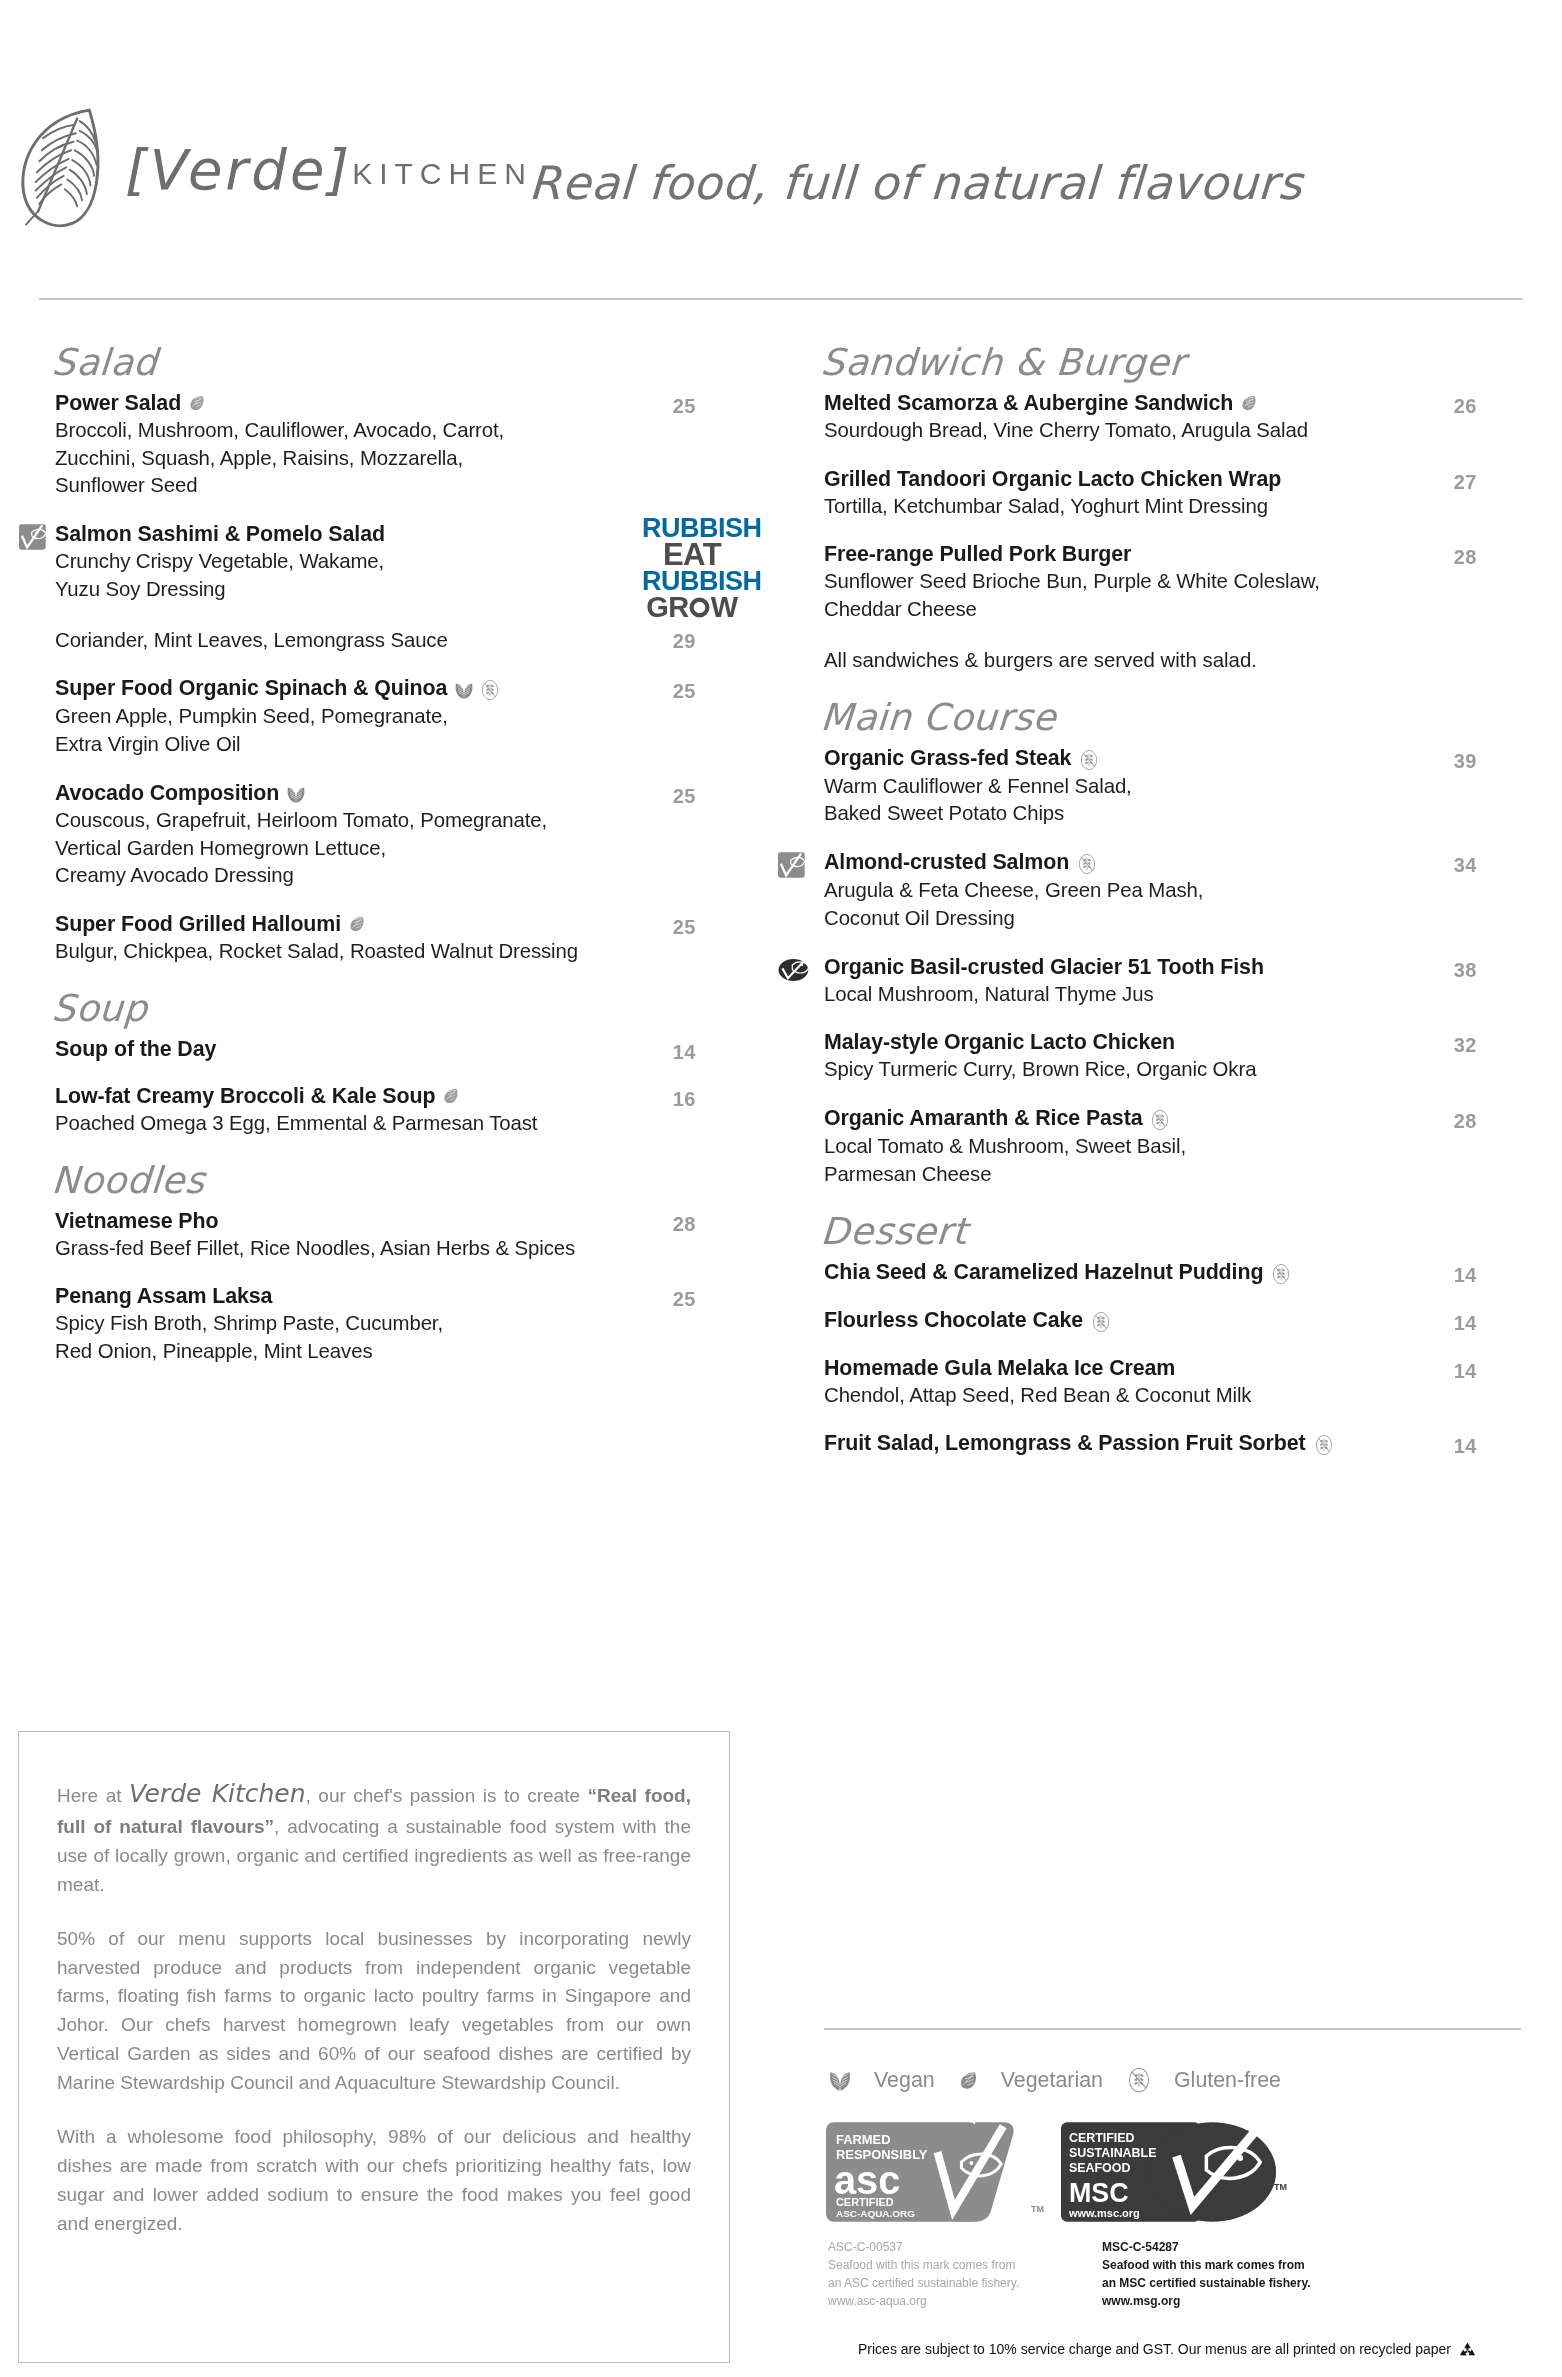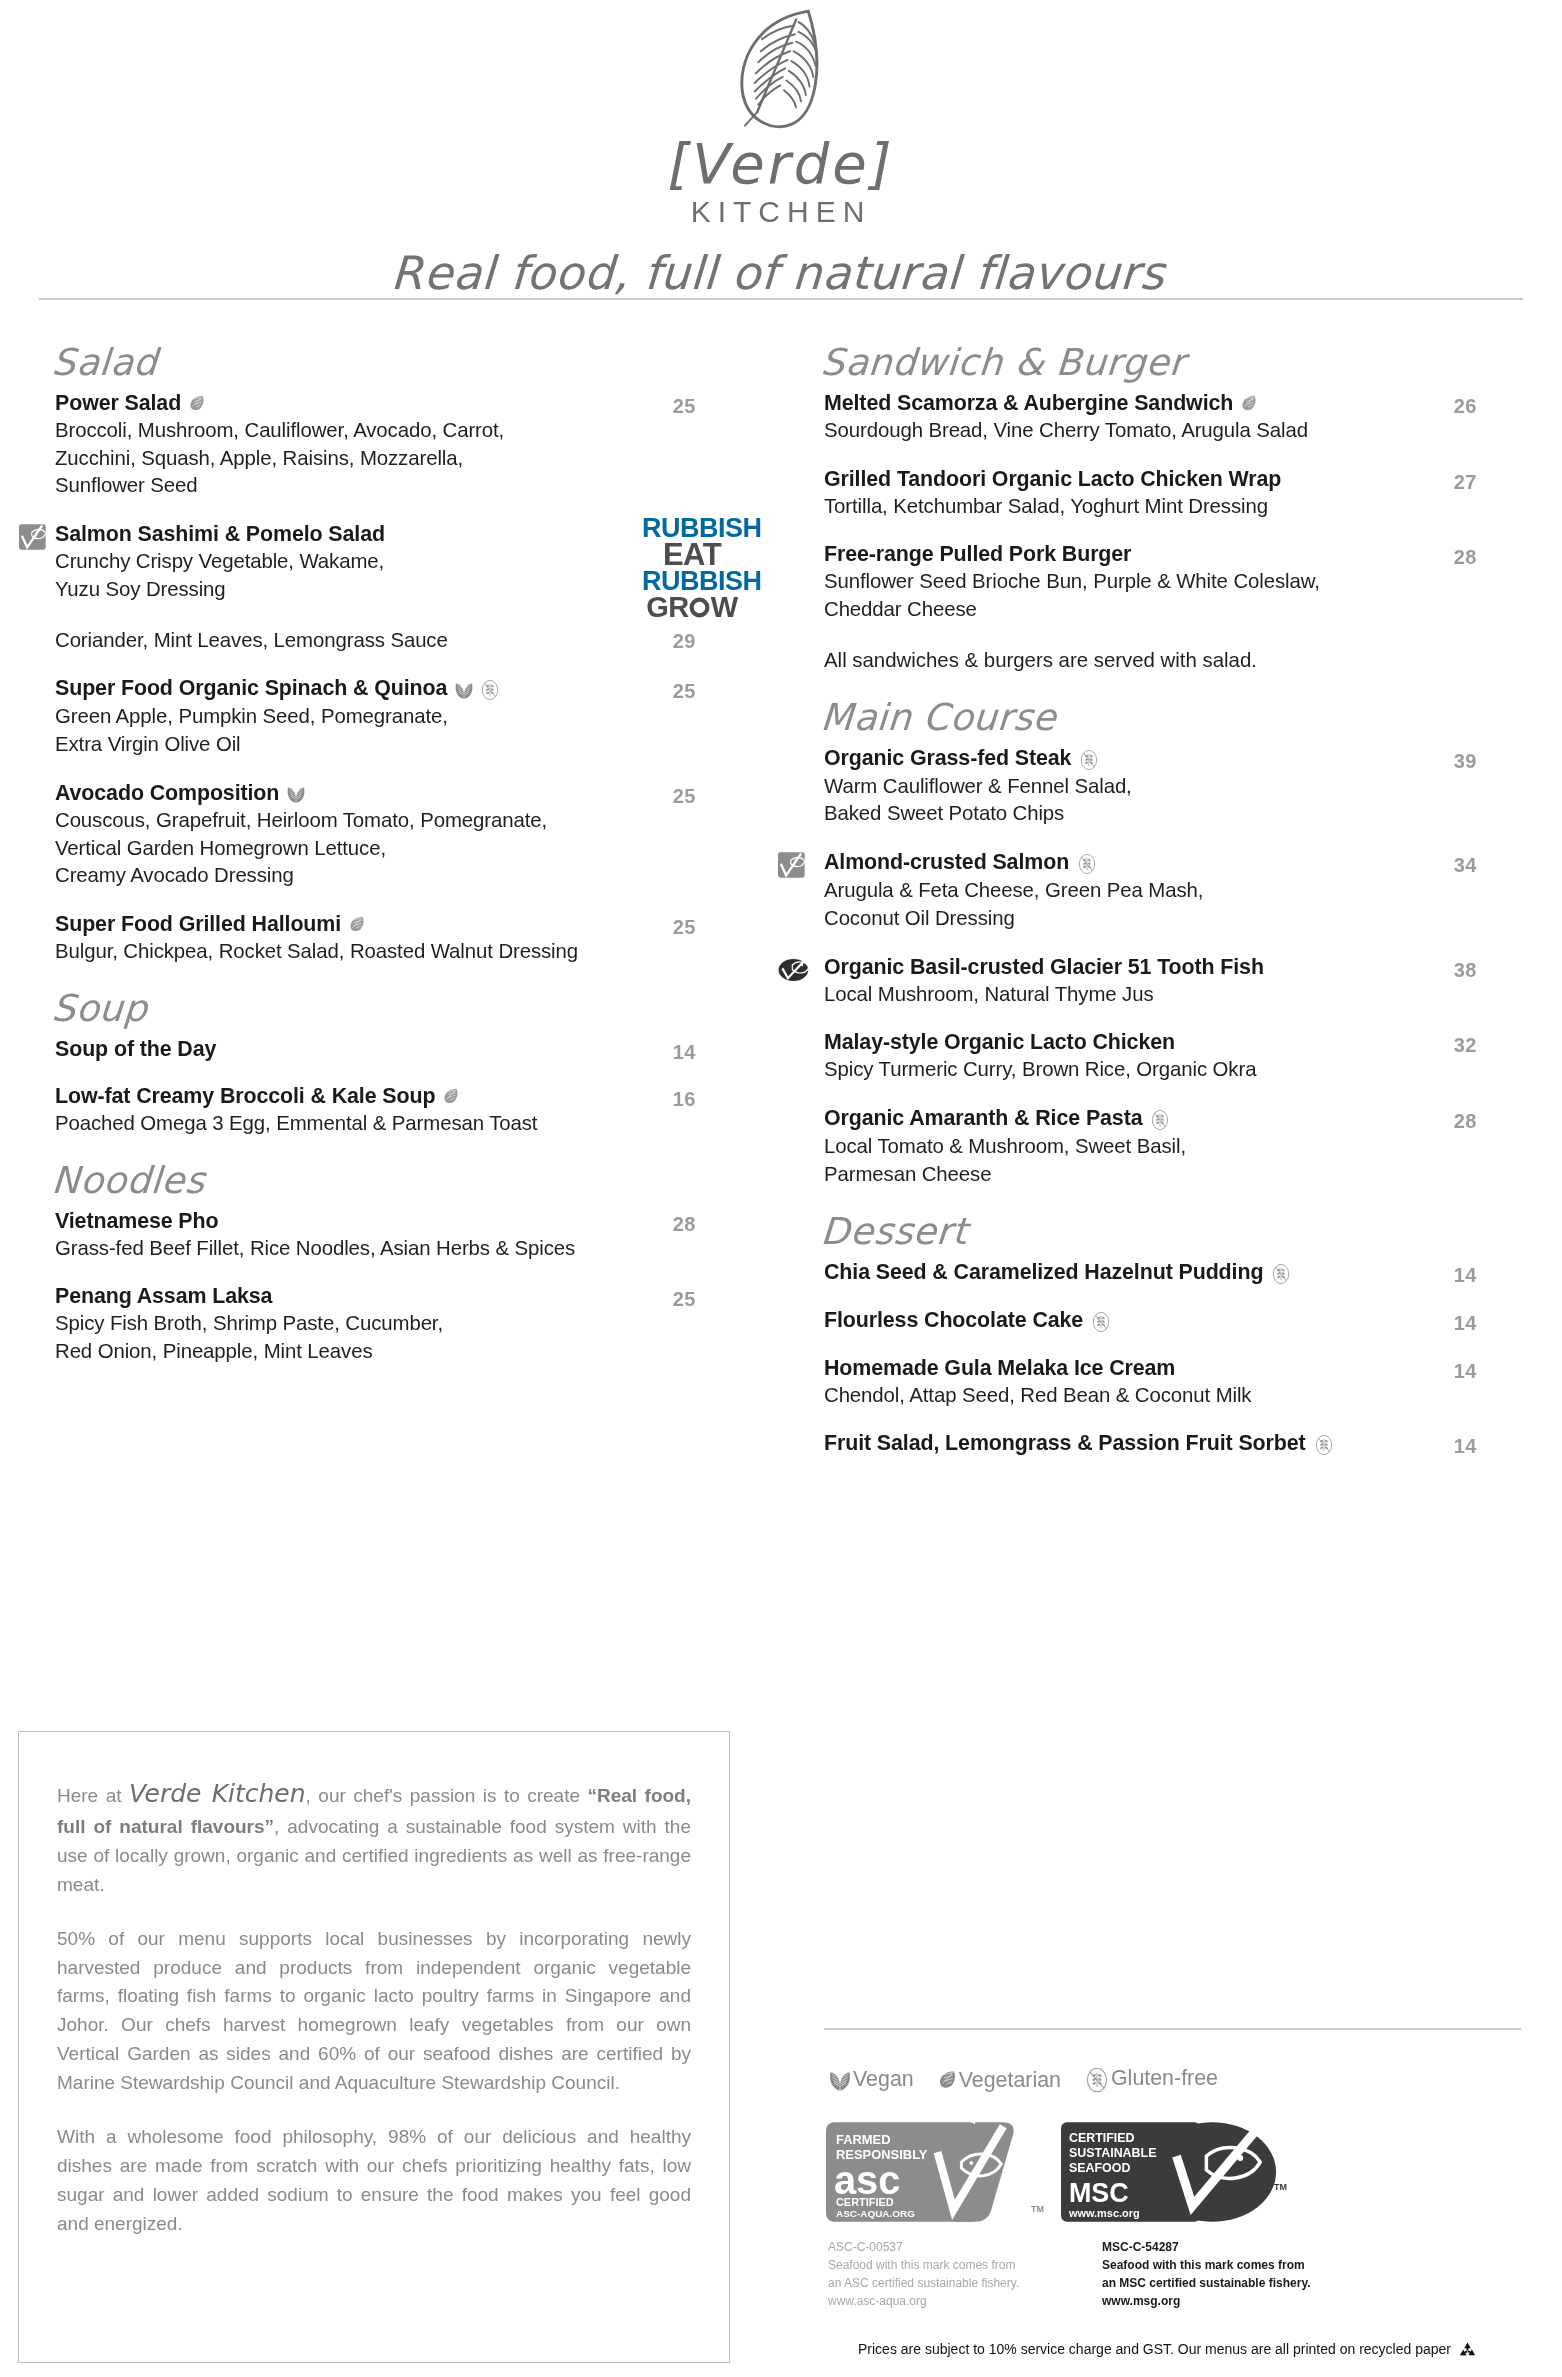--- a/index.html
+++ b/index.html
@@ -18,21 +18,21 @@
     background: #ffffff;
     overflow: hidden;
   }
 
   
   .header {
     position: absolute;
     top: 0; left: 0; right: 0;
     height: 337px;
     display: flex;
-    flex-direction: column;
+    flex-direction: row;
     align-items: center;
     padding-top: 5px;
   }
   .leaf-logo { width: 125px; height: 134px; display:block; }
   .brand-wordmark {
     font-family: "DejaVu Sans", sans-serif;
     font-size: 56px;
     letter-spacing: 3px;
     color: #6e6e6e;
     font-style: italic;
@@ -214,21 +214,21 @@
   .legend {
     position: absolute;
     left: 827px;
     top: 2066px;
     display: flex;
     align-items: center;
     gap: 8px;
     font-size: 21.4px;
     color: #8a8a8a;
   }
-  .legend .lg-item { display:flex; align-items:flex-start; gap: 0; margin-right: 14px; }
+  .legend .lg-item { display:flex; align-items:center; gap: 21px; margin-right: 14px; }
 
   
   .cert-logos {
     position: absolute;
     left: 826px;
     top: 2122px;
     display: flex;
     gap: 6px;
     align-items: flex-start;
   }

